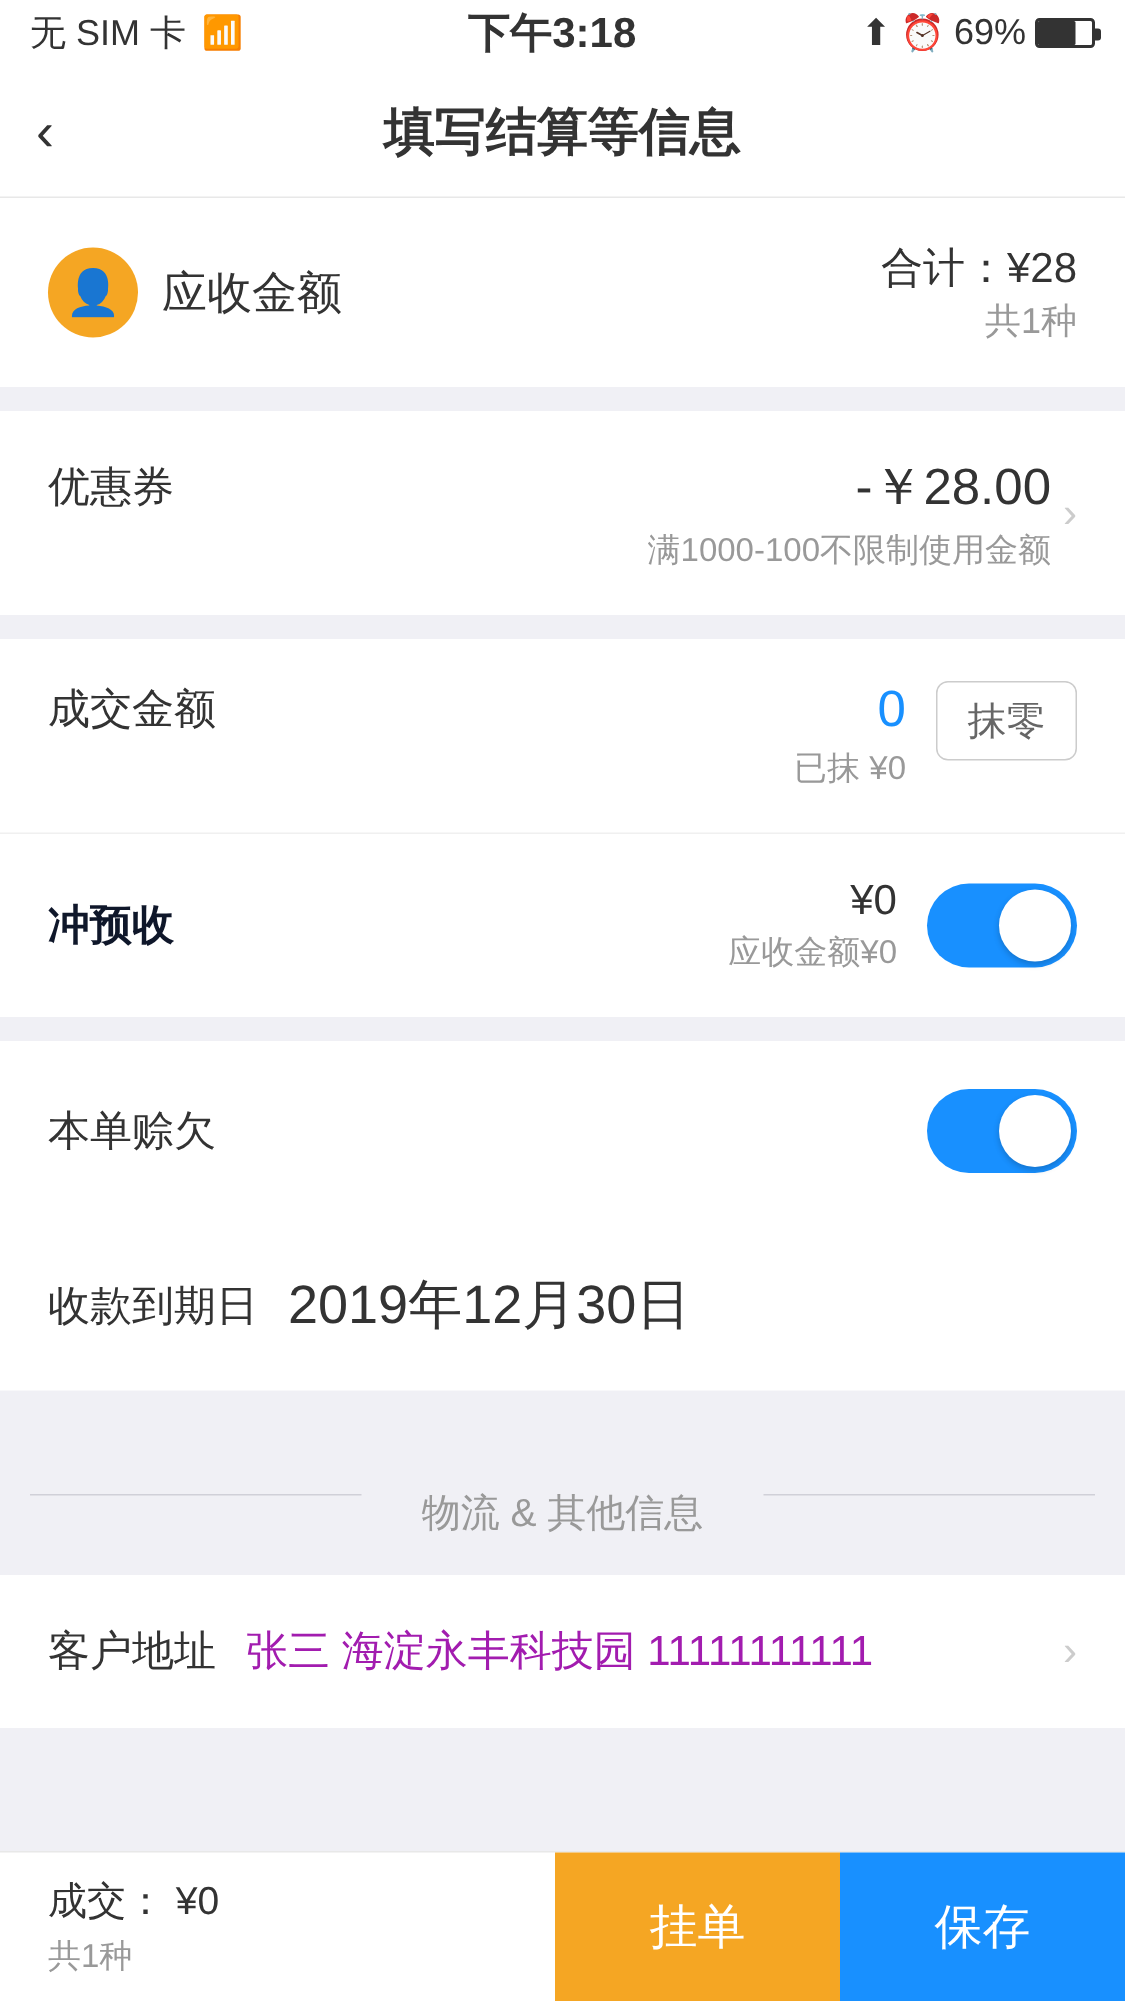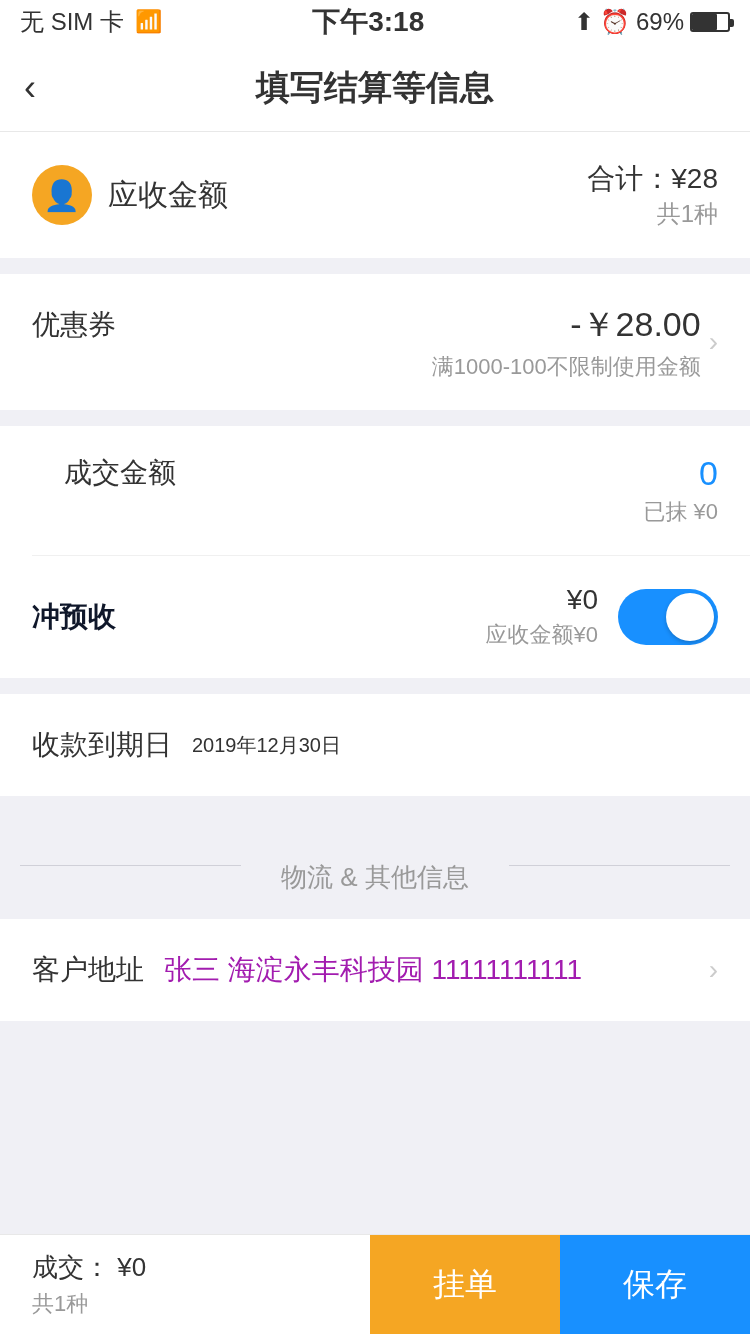--- a/index.html
+++ b/index.html
@@ -106,21 +106,20 @@
       display: flex; align-items: flex-start;
     }
 
     
     .deal-row {
       display: flex;
       align-items: flex-start;
       justify-content: space-between;
       padding: 28px 32px;
       border-bottom: 1px solid #f0f0f0;
-      margin-left: 32px;
     }
     .deal-label { font-size: 28px; color: #333; }
     .deal-right { display: flex; flex-direction: column; align-items: flex-end; }
     .deal-amount { font-size: 34px; color: #1890ff; }
     .deal-sub { font-size: 22px; color: #999; margin-top: 4px; }
     .round-btn {
       border: 1px solid #ccc; border-radius: 8px;
       padding: 8px 20px; font-size: 26px; color: #666;
       background: #fff; cursor: pointer; margin-left: 20px; align-self: flex-start;
     }
@@ -159,21 +158,21 @@
     }
     .debt-label { font-size: 28px; color: #333; }
 
     
     .duedate-row {
       display: flex;
       align-items: center;
       padding: 32px 32px;
     }
     .duedate-label { font-size: 28px; color: #333; margin-right: 20px; }
-    .duedate-value { font-size: 20px; color: #333; }
+    .duedate-value { font-size: 36px; color: #333; }
 
     
     .logistics-header {
       background: #f0f0f5;
       text-align: center;
       padding: 24px 0;
       position: relative;
       display: flex;
       align-items: center;
       justify-content: center;
@@ -283,38 +282,45 @@
 
 <div class="section">
 
   <div class="deal-row">
     <span class="deal-label">成交金额</span>
     <div class="deal-row-inner">
       <div class="deal-right">
         <span class="deal-amount">0</span>
         <span class="deal-sub">已抹  ¥0</span>
       </div>
+      <button class="round-btn">抹零</button>
     </div>
   </div>
 
   <div class="prereceive-row">
     <span class="prereceive-left">冲预收</span>
     <div class="prereceive-right">
       <div class="prereceive-amounts">
         <div class="prereceive-main">¥0</div>
         <div class="prereceive-sub">应收金额¥0</div>
       </div>
       <div class="toggle">
         <div class="toggle-knob"></div>
       </div>
     </div>
   </div>
 </div>
 
 <div class="section">
+  <div class="debt-row">
+    <span class="debt-label">本单赊欠</span>
+    <div class="toggle">
+      <div class="toggle-knob"></div>
+    </div>
+  </div>
 
   <div class="duedate-row">
     <span class="duedate-label">收款到期日</span>
     <span class="duedate-value">2019年12月30日</span>
   </div>
 </div>
 
 <div class="logistics-header">
   <div class="logistics-line"></div>
   <span class="logistics-title">物流 &amp; 其他信息</span>

